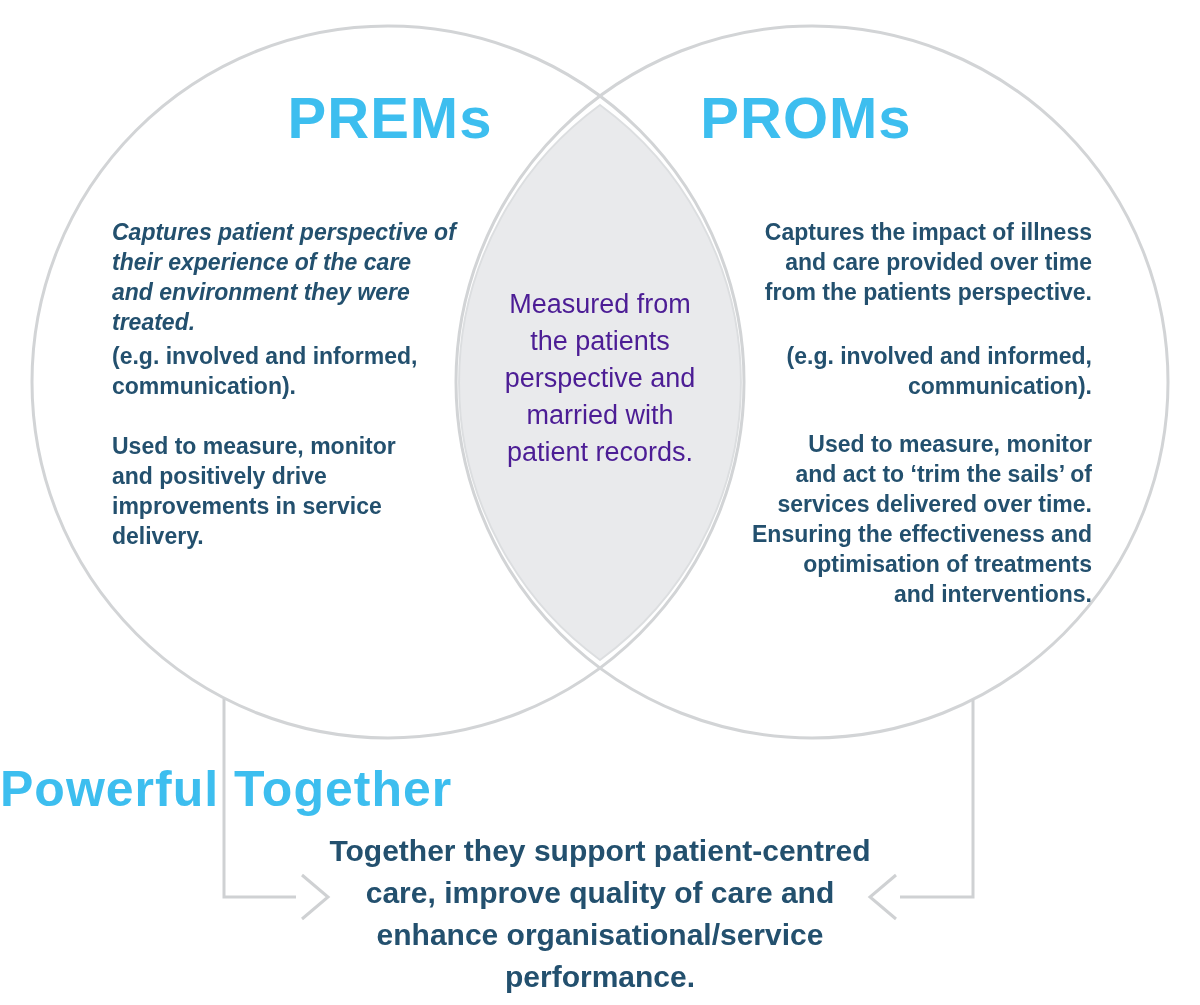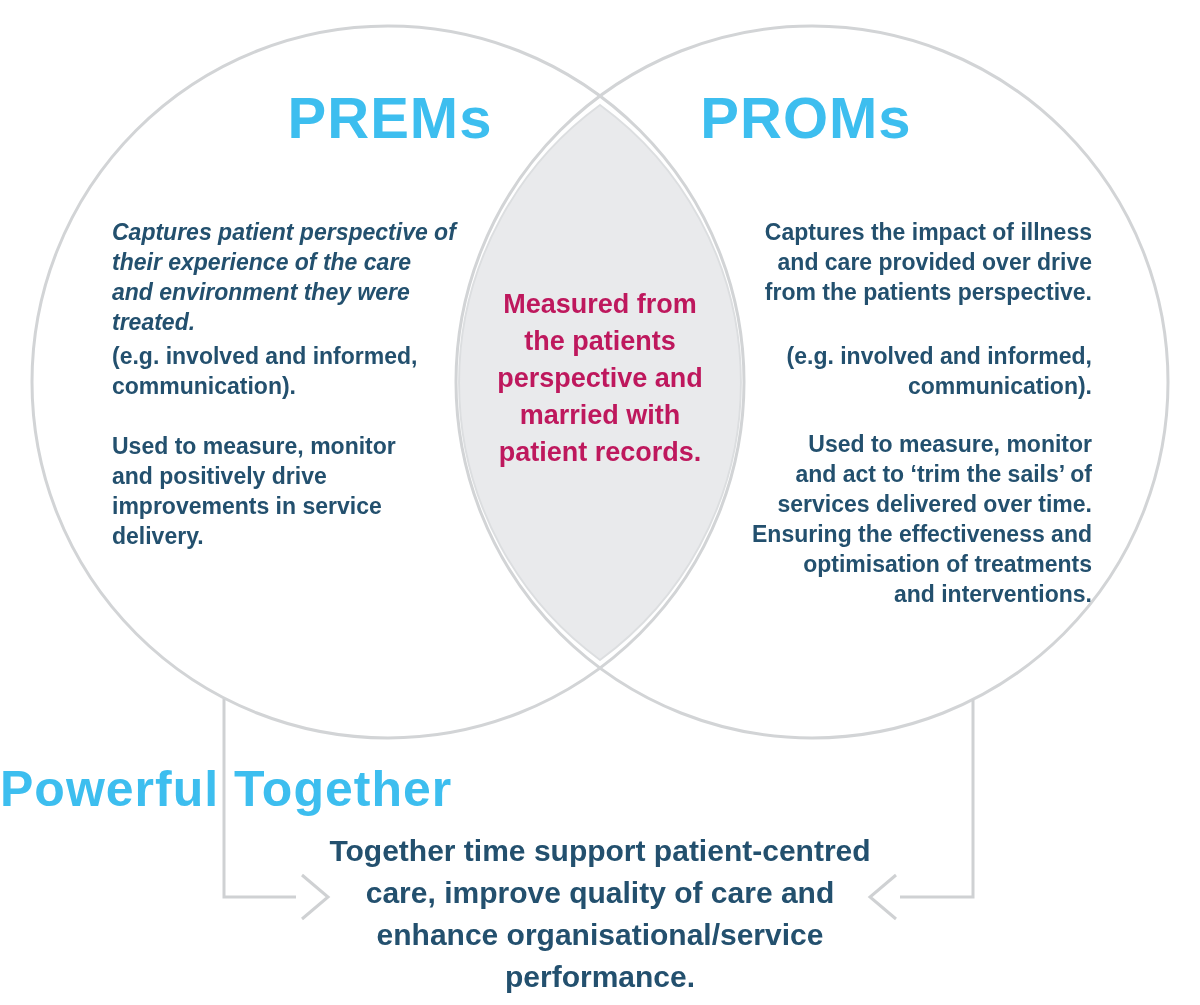--- a/index.html
+++ b/index.html
@@ -17,21 +17,21 @@
   .para{
     position:absolute;font-size:23px;font-weight:700;line-height:30px;
     color:#23506E;white-space:pre-line;
   }
   .col-left{left:112px;width:372px;text-align:left;}
   .col-right{left:728px;width:364px;text-align:right;}
   .lp1{top:217px;font-style:italic;} .lp2{top:341px;} .lp3{top:431px;}
   .rp1{top:217px;} .rp2{top:341px;} .rp3{top:429px;}
   .overlap-text{
     position:absolute;left:448px;top:286px;width:304px;text-align:center;
-    font-size:27px;font-weight:700;line-height:37px;color:#be185d;white-space:pre-line;
+    font-size:27px;font-weight:400;line-height:37px;color:#4c1d95;white-space:pre-line;
   }
   .footer-heading{
     position:absolute;left:0;top:760px;width:1200px;text-align:left;
     font-size:50px;font-weight:700;color:#3DBEEF;letter-spacing:1px;
   }
   .footer-body{
     position:absolute;left:0;top:830px;width:1200px;text-align:center;
     font-size:30px;font-weight:700;line-height:42px;color:#23506E;white-space:pre-line;
   }
 </style>
@@ -61,36 +61,36 @@
 and environment they were
 treated.</div>
   <div class="para col-left lp2">(e.g. involved and informed,
 communication).</div>
   <div class="para col-left lp3">Used to measure, monitor
 and positively drive
 improvements in service
 delivery.</div>
 
   <div class="para col-right rp1">Captures the impact of illness
-and care provided over drive
+and care provided over time
 from the patients perspective.</div>
   <div class="para col-right rp2">(e.g. involved and informed,
 communication).</div>
   <div class="para col-right rp3">Used to measure, monitor
 and act to ‘trim the sails’ of
 services delivered over time.
 Ensuring the effectiveness and
 optimisation of treatments
 and interventions.</div>
 
   <div class="overlap-text">Measured from
 the patients
 perspective and
 married with
 patient records.</div>
 
   <div class="footer-heading">Powerful Together</div>
-  <div class="footer-body">Together time support patient-centred
+  <div class="footer-body">Together they support patient-centred
 care, improve quality of care and
 enhance organisational/service
 performance.</div>
 
 </div>
 
 </body></html>

